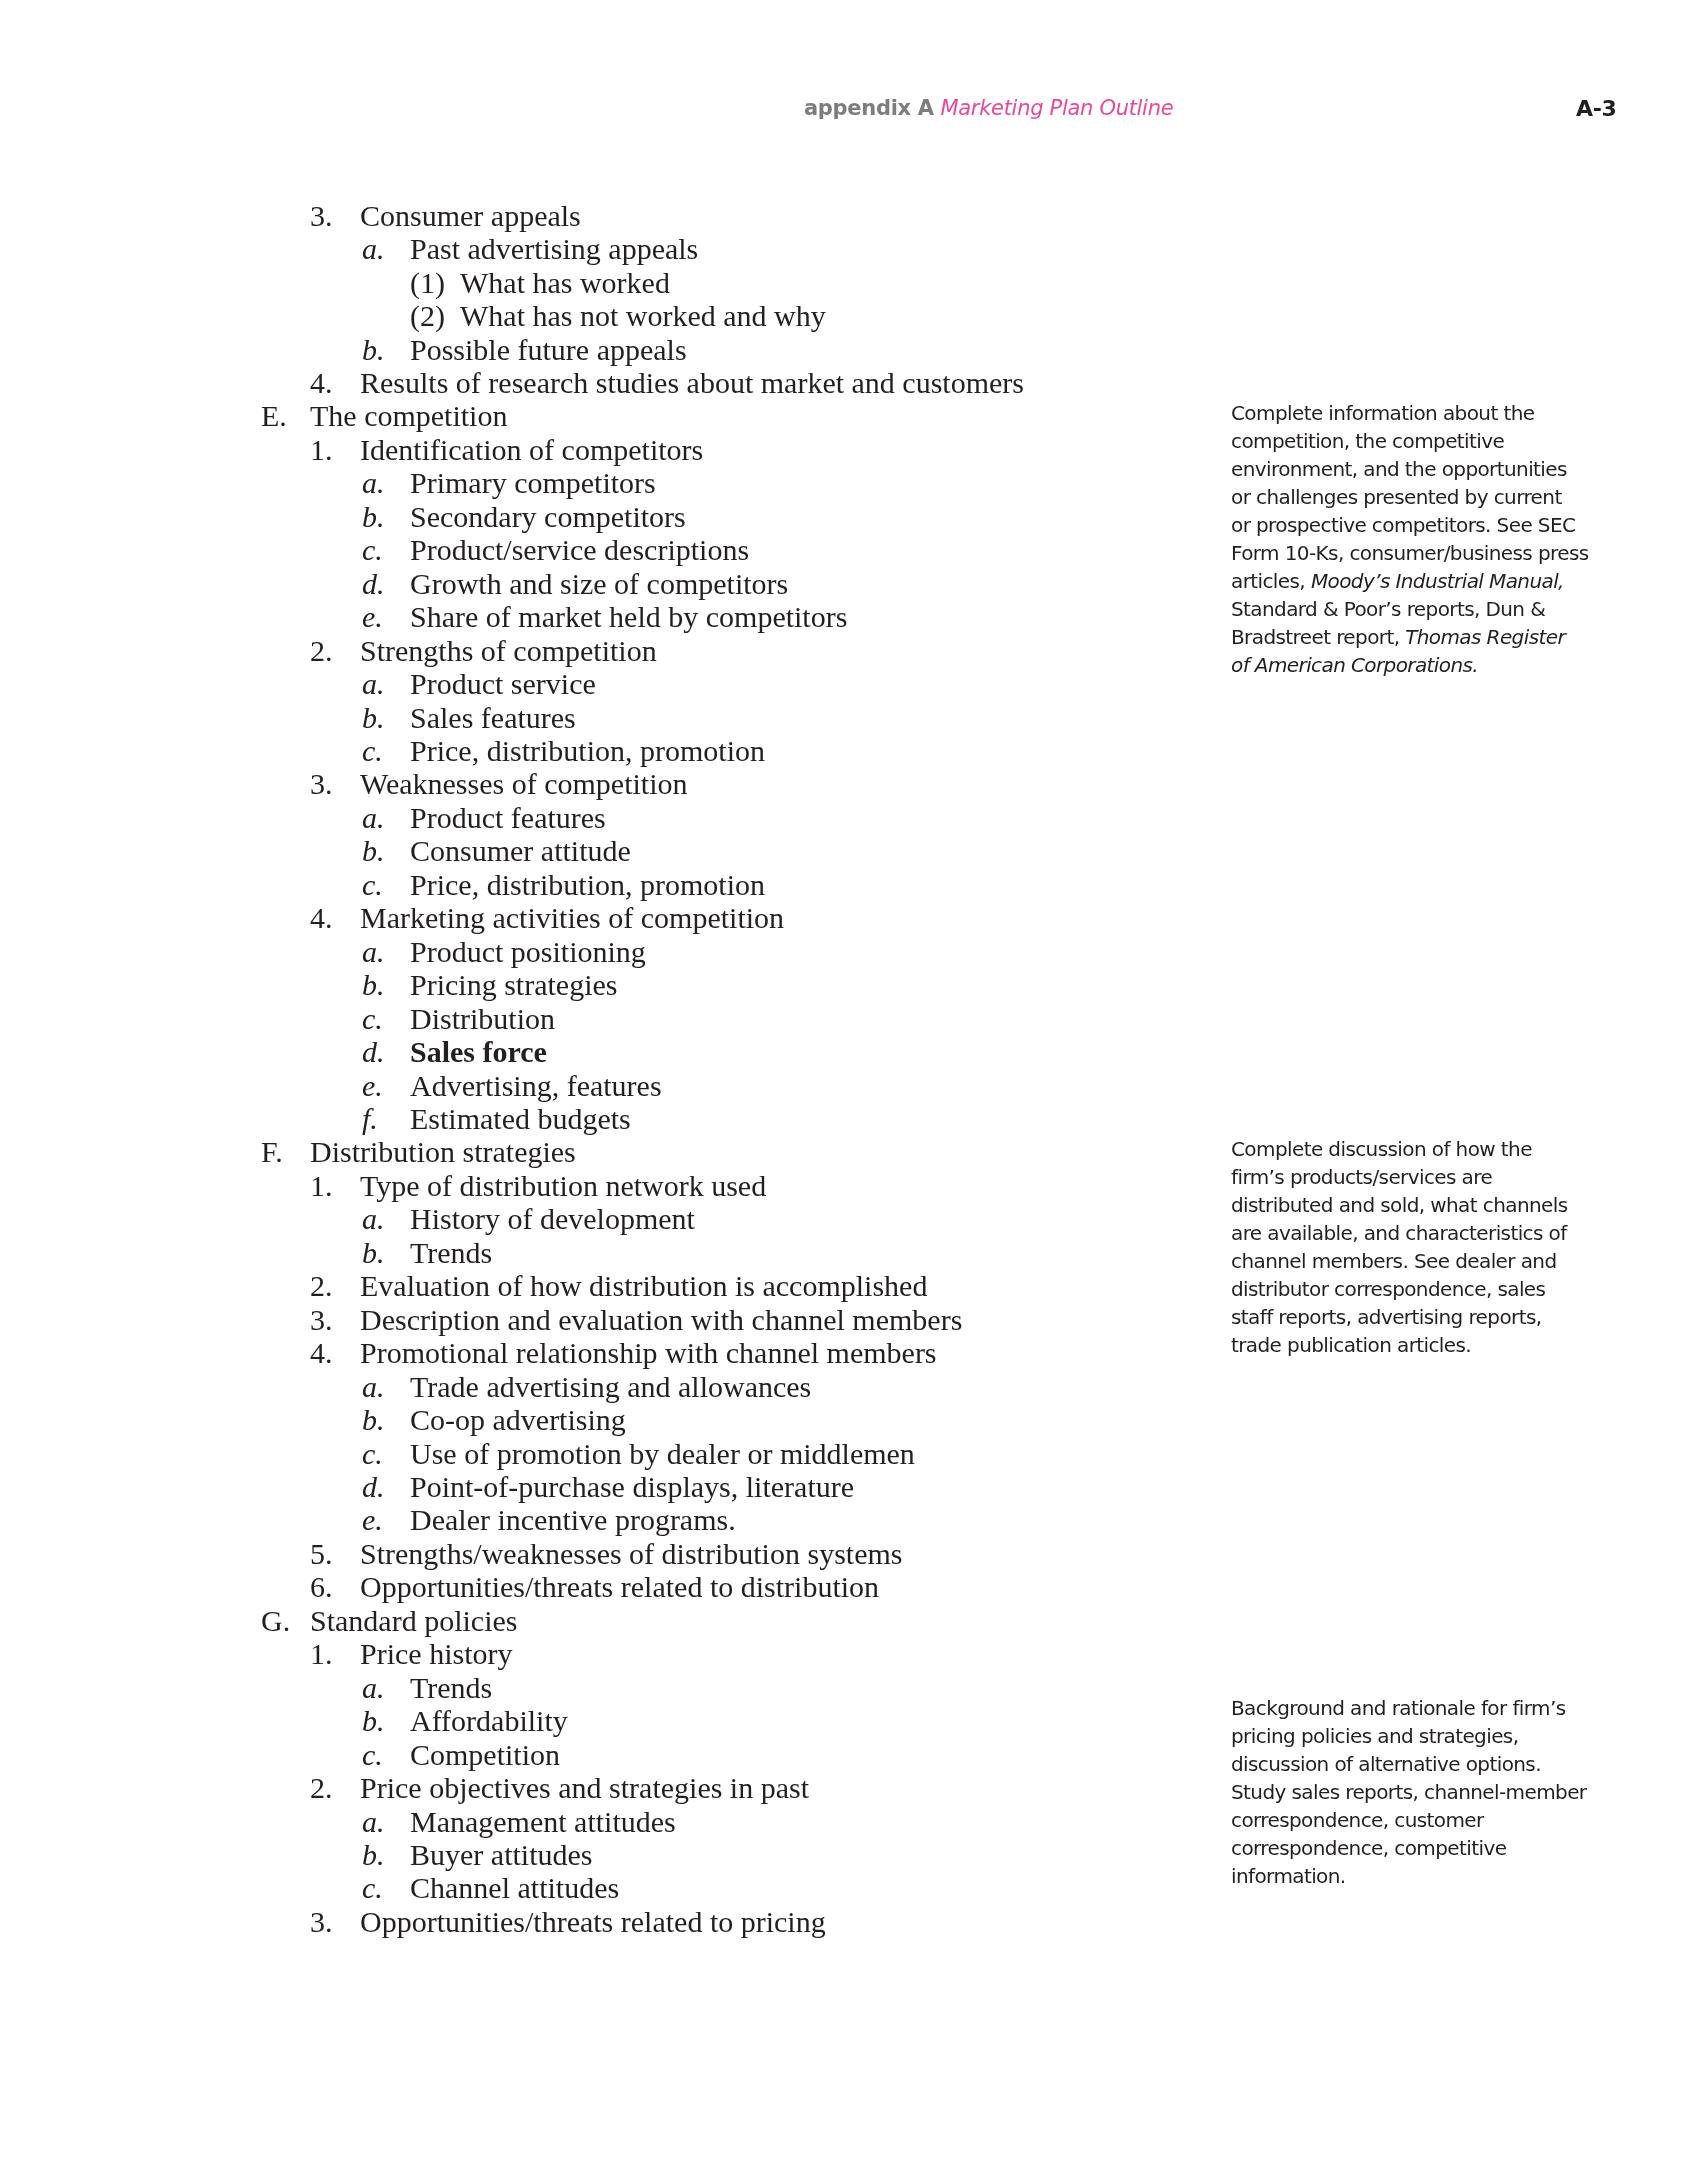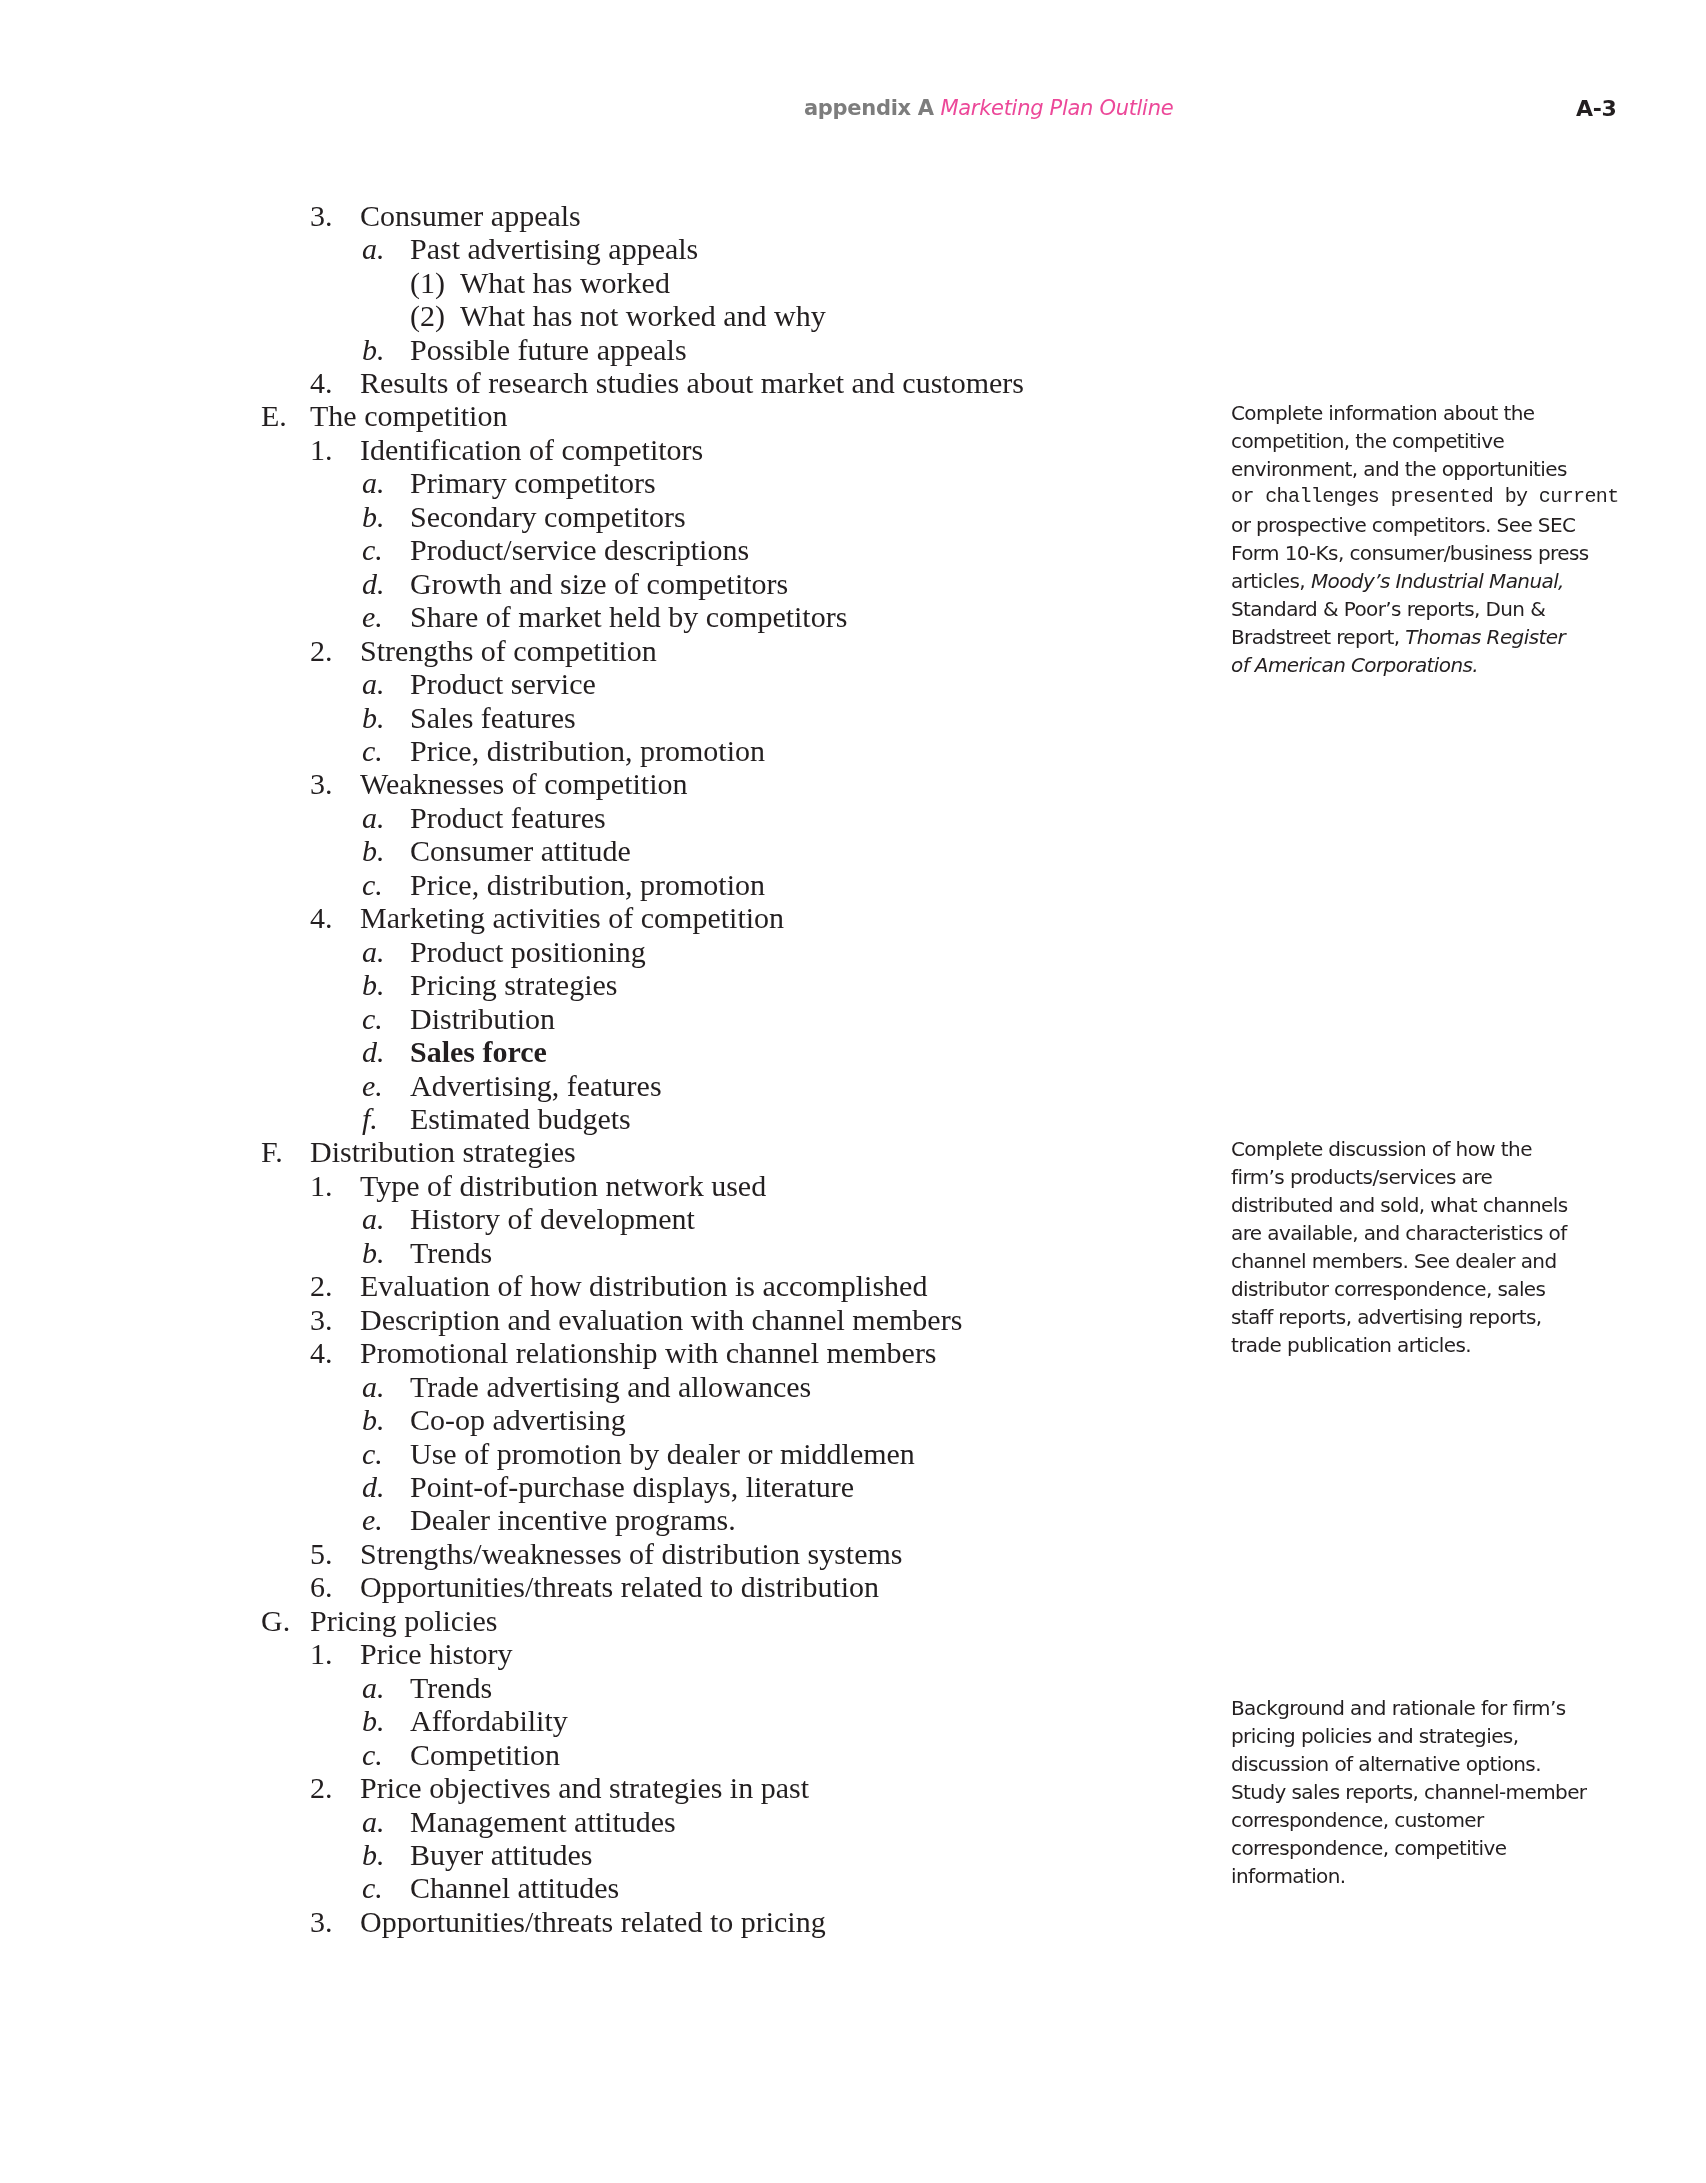--- a/index.html
+++ b/index.html
@@ -197,21 +197,21 @@
       <div class="ol-line" style="top: 1537px; left: 0px;">
         <span class="ol-label" style="left: 310px;">5.</span>
         <span class="ol-text" style="left: 360px;">Strengths/weaknesses of distribution systems</span>
       </div>
       <div class="ol-line" style="top: 1570px; left: 0px;">
         <span class="ol-label" style="left: 310px;">6.</span>
         <span class="ol-text" style="left: 360px;">Opportunities/threats related to distribution</span>
       </div>
       <div class="ol-line" style="top: 1604px; left: 0px;">
         <span class="ol-label" style="left: 261px;">G.</span>
-        <span class="ol-text" style="left: 310px;">Pricing policies</span>
+        <span class="ol-text" style="left: 310px;">Standard policies</span>
       </div>
       <div class="ol-line" style="top: 1637px; left: 0px;">
         <span class="ol-label" style="left: 310px;">1.</span>
         <span class="ol-text" style="left: 360px;">Price history</span>
       </div>
       <div class="ol-line" style="top: 1671px; left: 0px;">
         <span class="ol-label italic" style="left: 362px;">a.</span>
         <span class="ol-text" style="left: 410px;">Trends</span>
       </div>
       <div class="ol-line" style="top: 1704px; left: 0px;">
@@ -242,21 +242,21 @@
         <span class="ol-label" style="left: 310px;">3.</span>
         <span class="ol-text" style="left: 360px;">Opportunities/threats related to pricing</span>
       </div>
     </div>
 
   <div id="notes">
       <div class="margin-note" style="top: 399px;">
         <div style="white-space: nowrap;"><span>Complete information about the</span></div>
         <div style="white-space: nowrap;"><span>competition, the competitive</span></div>
         <div style="white-space: nowrap;"><span>environment, and the opportunities</span></div>
-        <div style="white-space: nowrap; font-family: Liberation Mono, monospace;"><span>or challenges presented by current</span></div>
+        <div style="white-space: nowrap;"><span>or challenges presented by current</span></div>
         <div style="white-space: nowrap;"><span>or prospective competitors. See SEC</span></div>
         <div style="white-space: nowrap;"><span>Form 10-Ks, consumer/business press</span></div>
         <div style="white-space: nowrap;"><span>articles, </span><span class="seg-italic">Moody’s Industrial Manual,</span></div>
         <div style="white-space: nowrap;"><span>Standard &amp; Poor’s reports, Dun &amp;</span></div>
         <div style="white-space: nowrap;"><span>Bradstreet report, </span><span class="seg-italic">Thomas Register</span></div>
         <div style="white-space: nowrap;"><span class="seg-italic">of American Corporations.</span></div>
       </div>
       <div class="margin-note" style="top: 1135px;">
         <div style="white-space: nowrap;"><span>Complete discussion of how the</span></div>
         <div style="white-space: nowrap;"><span>firm’s products/services are</span></div>

